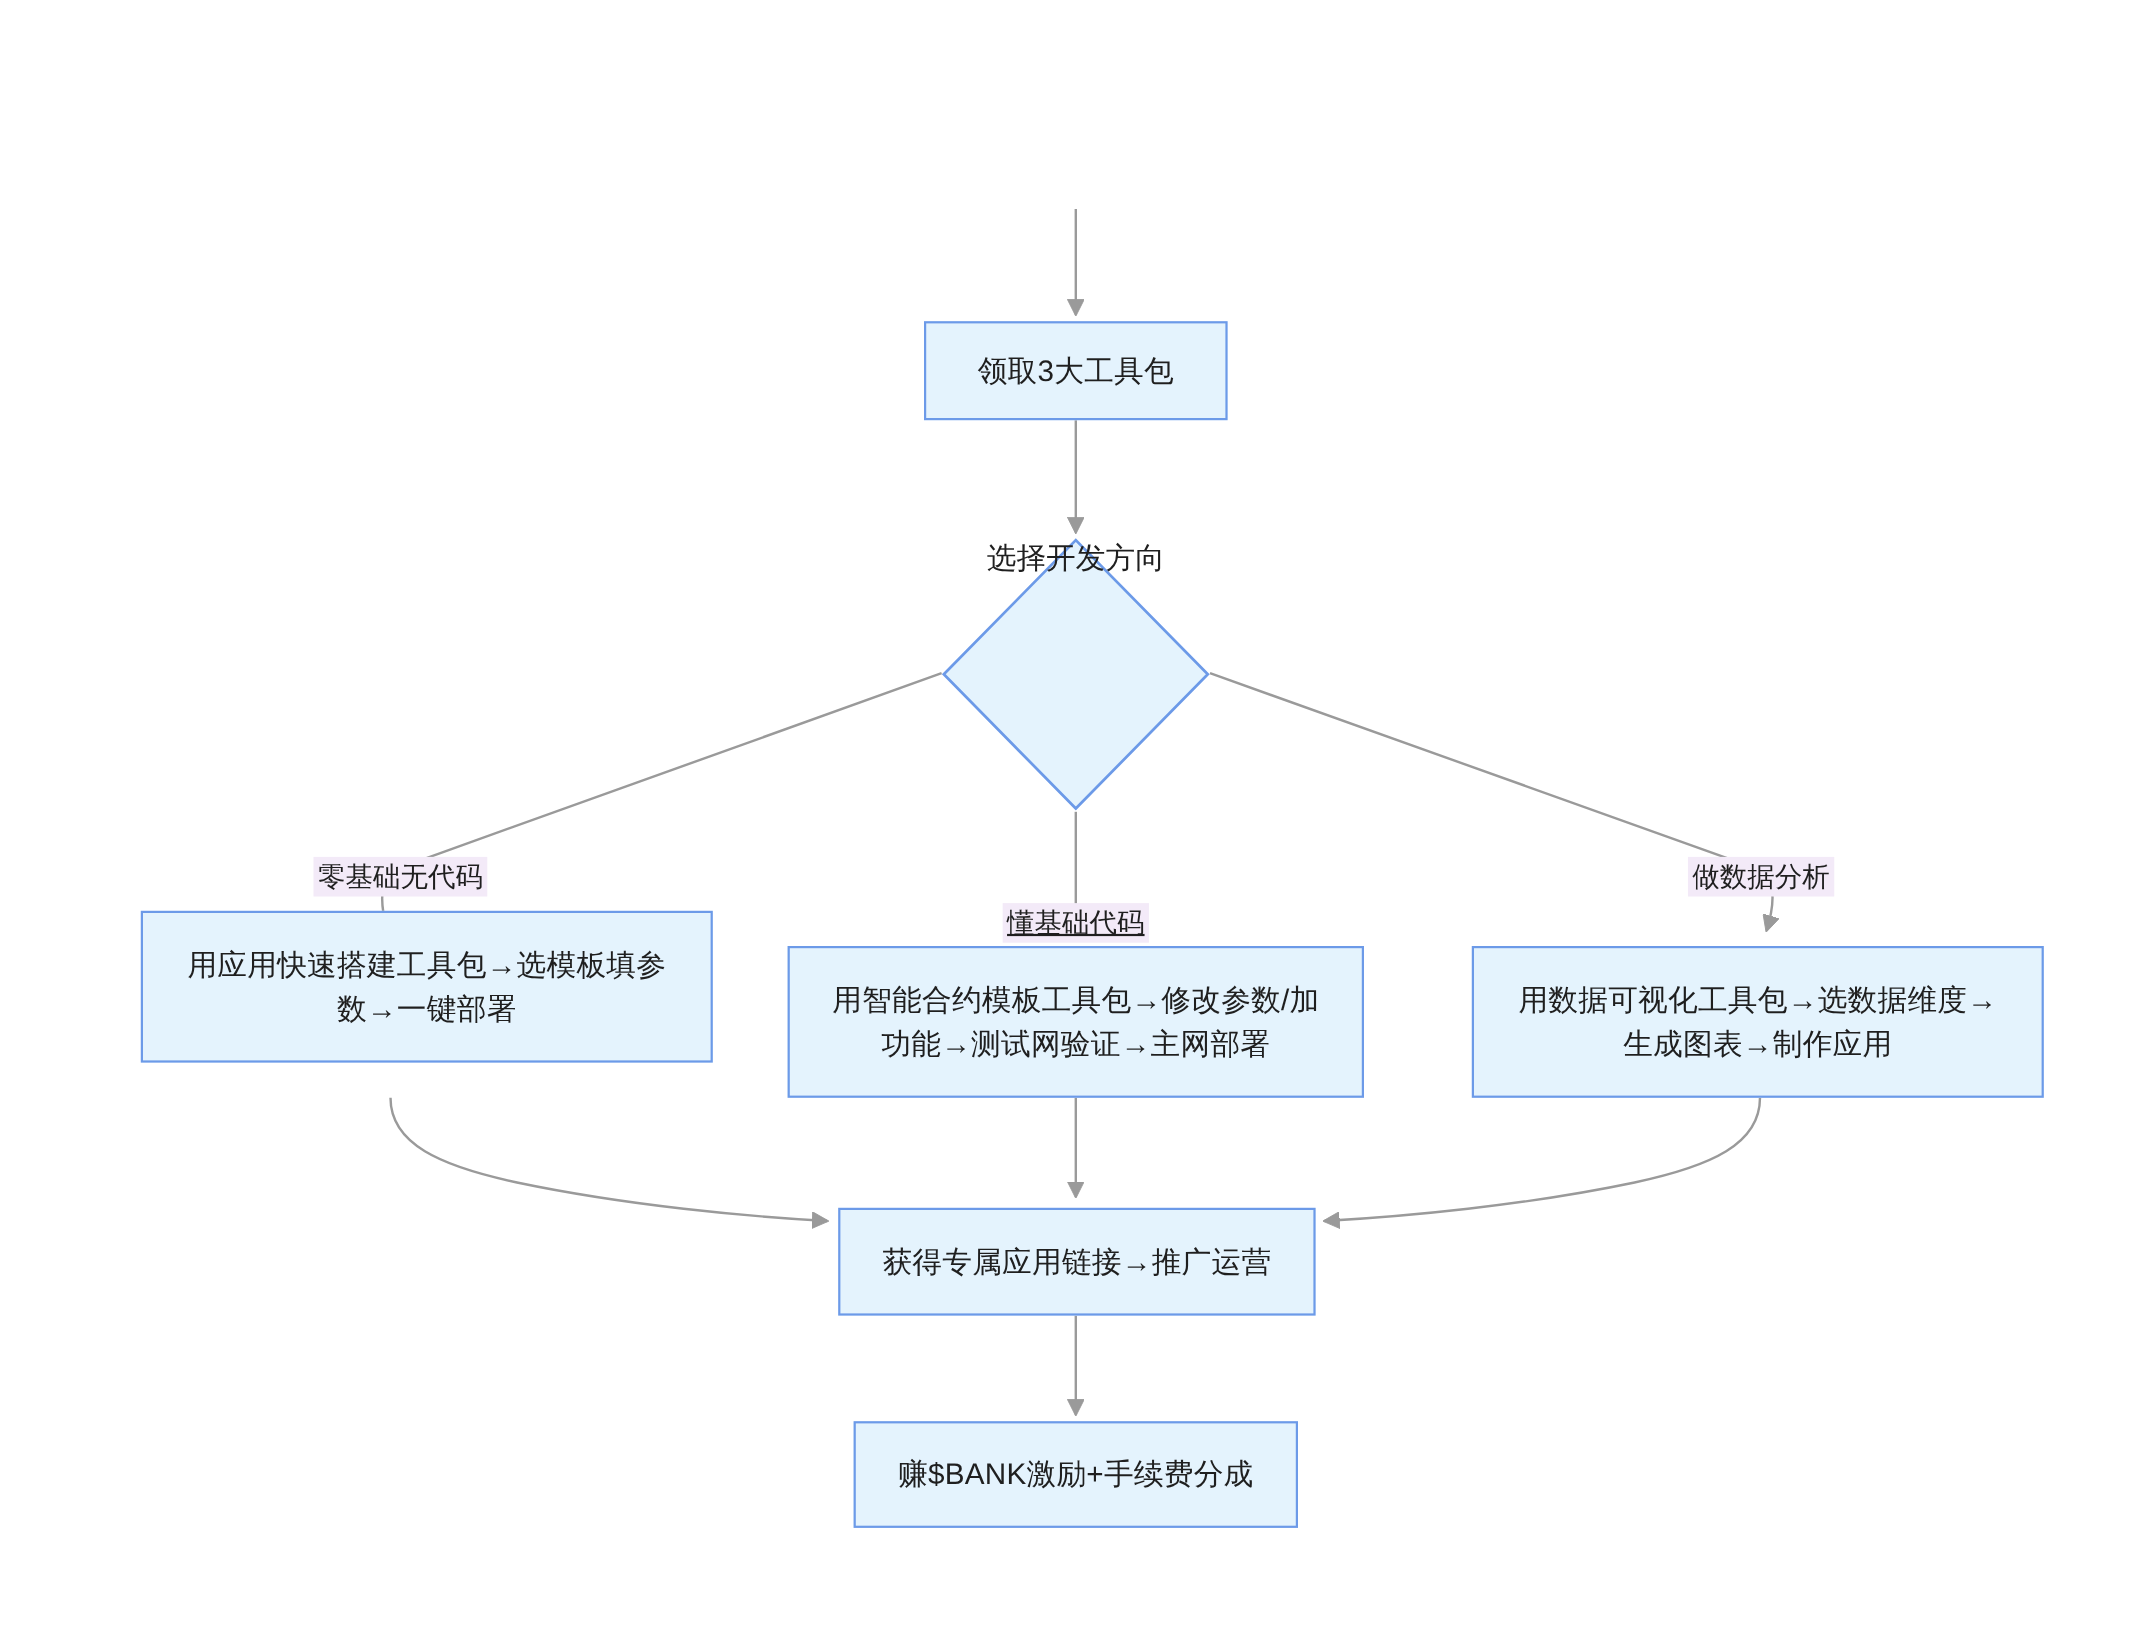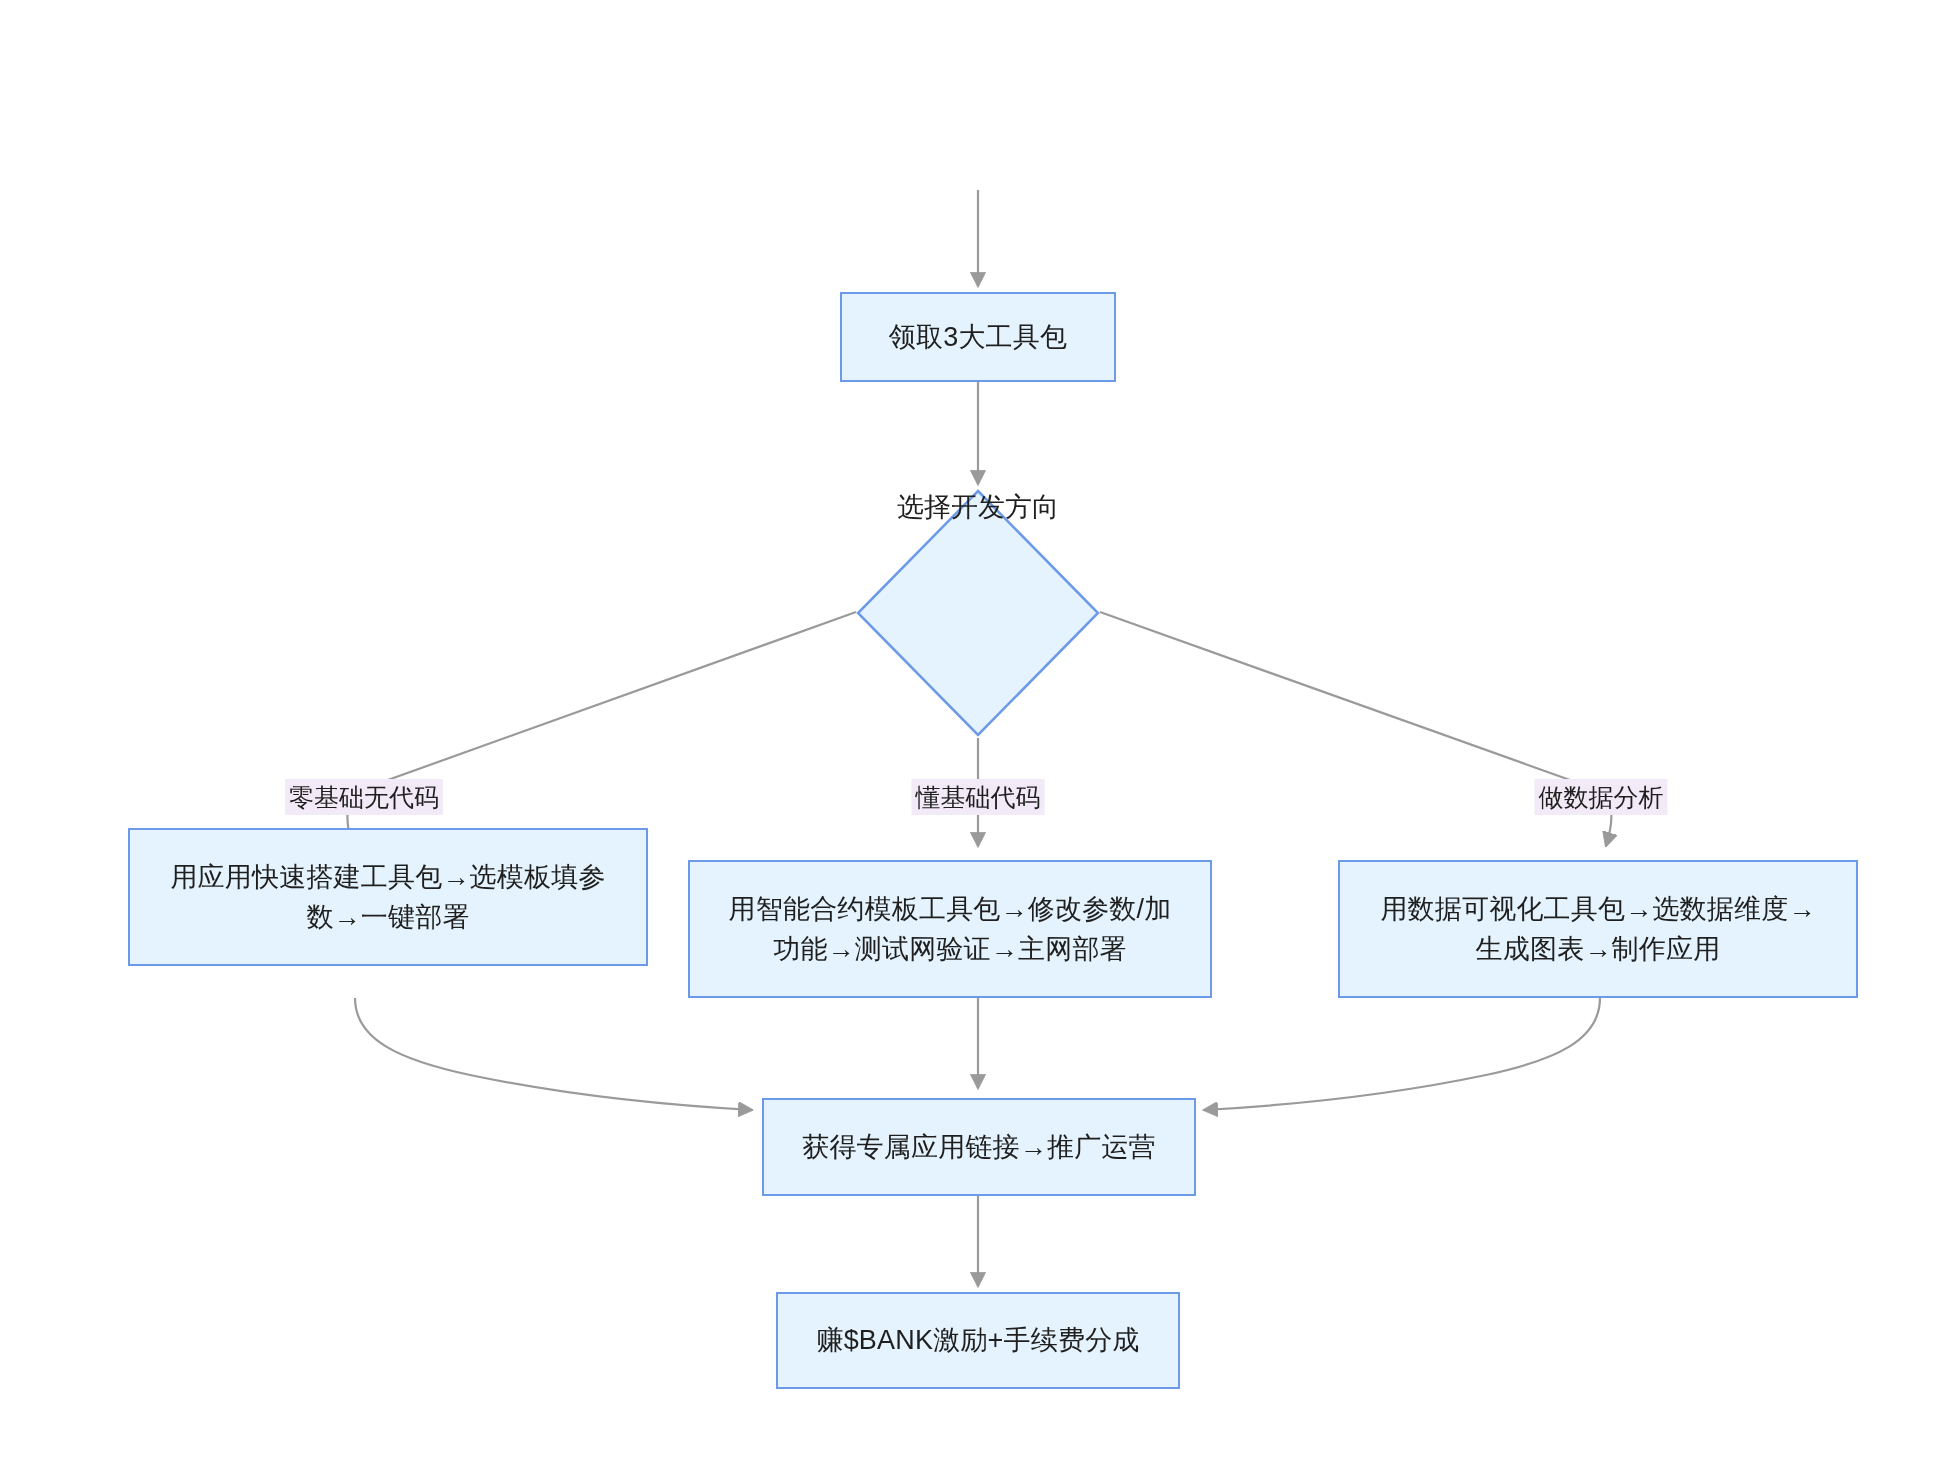--- a/index.html
+++ b/index.html
@@ -135,37 +135,37 @@
       <polygon points="122,2 242,124 122,246 2,124" fill="#e4f3fd" stroke="#6c9ae8" stroke-width="2.5"></polygon>
     </svg>
     <span class="diamond-label">选择开发方向</span>
   </div>
 
   <div class="node" style="left:96px; top:828px; width:520px; height:138px;margin-left:32px;">
     <span class="node-text">用应用快速搭建工具包→选模板填参
 数→一键部署</span>
   </div>
 
-  <div class="node" style="left:688px; top:860px; width:524px; height:138px;">
+  <div class="node" style="left:716px; top:860px; width:524px; height:138px;">
     <span class="node-text">用智能合约模板工具包→修改参数/加
 功能→测试网验证→主网部署</span>
   </div>
 
   <div class="node" style="left:1338px; top:860px; width:520px; height:138px;">
     <span class="node-text">用数据可视化工具包→选数据维度→
 生成图表→制作应用</span>
   </div>
 
   <div class="node" style="left:762px; top:1098px; width:434px; height:98px;">
     <span class="node-text">获得专属应用链接→推广运营</span>
   </div>
 
   <div class="node" style="left:776px; top:1292px; width:404px; height:97px;">
     <span class="node-text">赚$BANK激励+手续费分成</span>
   </div>
 
   <div class="edge-label" style="left:364px; top:797px;">零基础无代码</div>
 
-  <div class="edge-label" style="left:978px; top:797px;">懂基础代码</div>
+  <div class="edge-label" style="left:978px; top:839px;text-decoration:underline;">懂基础代码</div>
 
   <div class="edge-label" style="left:1601px; top:797px;">做数据分析</div>
 
 </div>
 
 </body></html>

